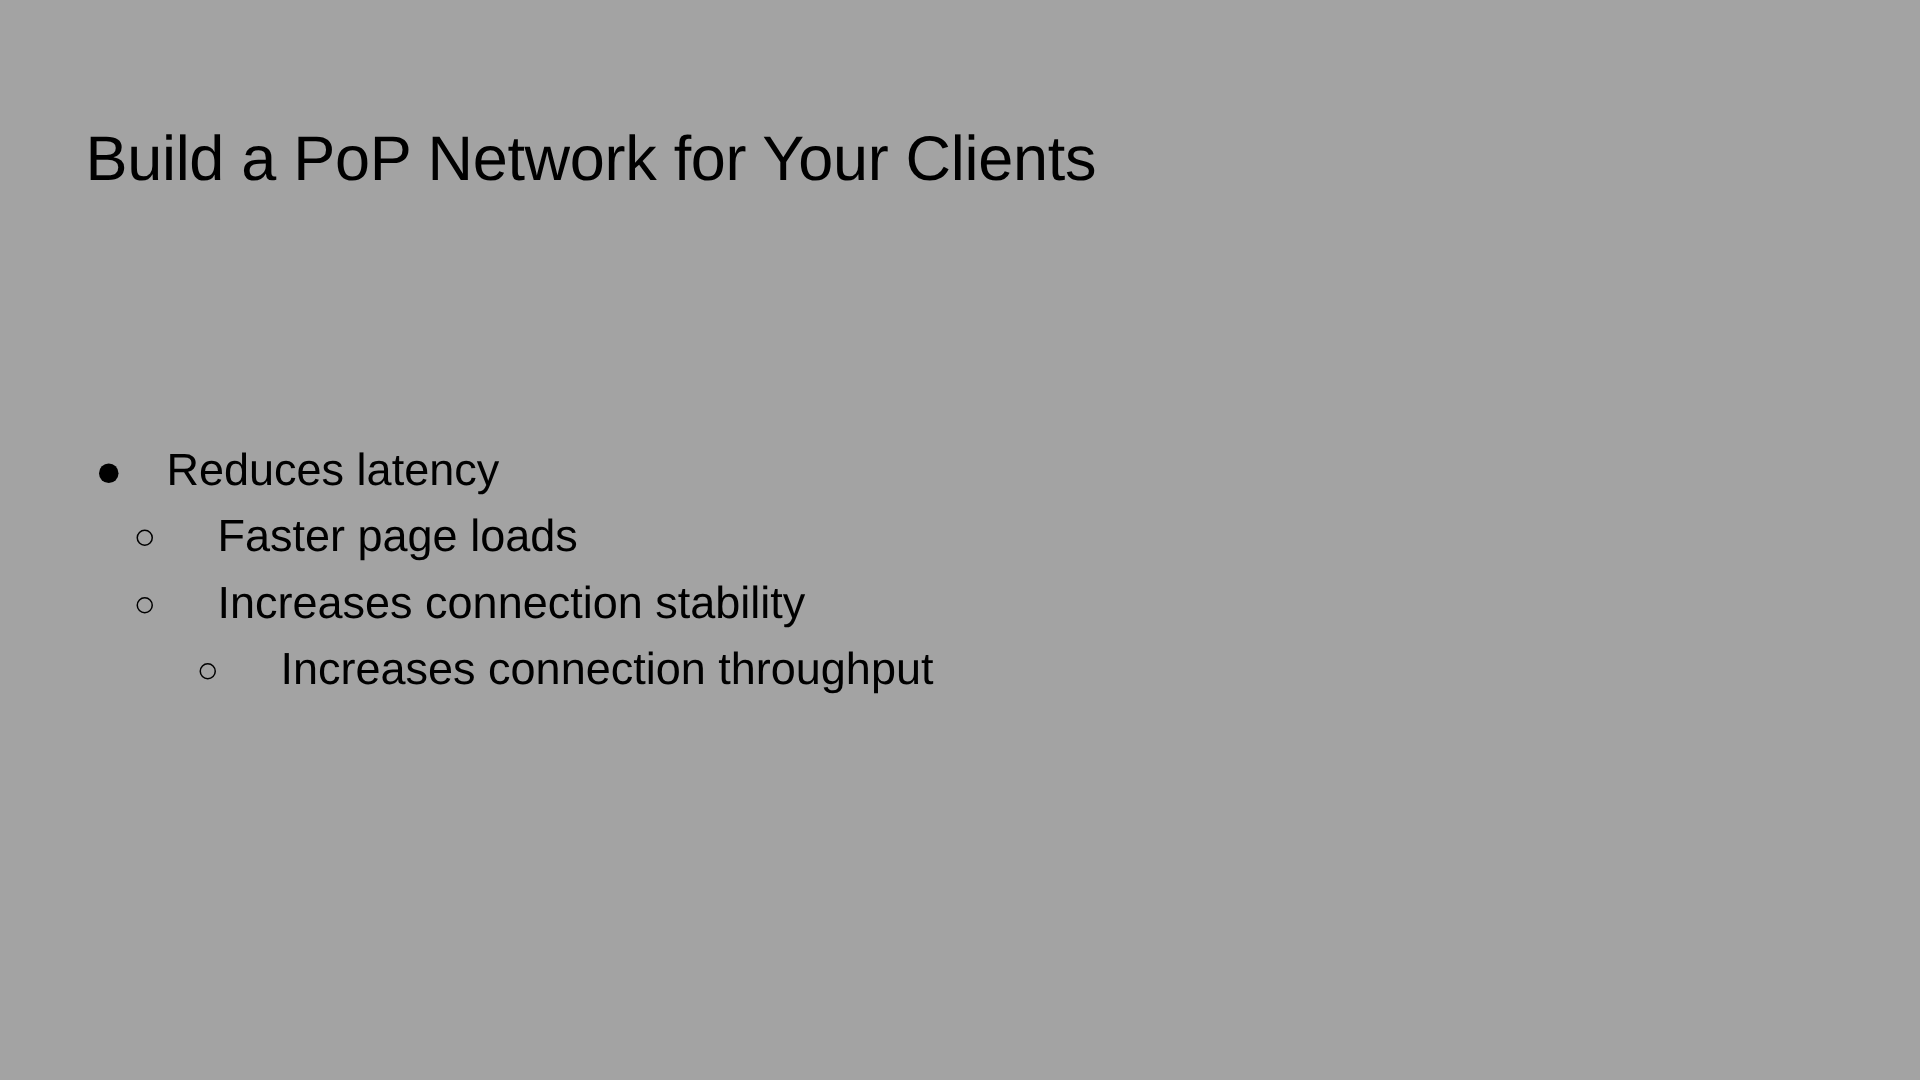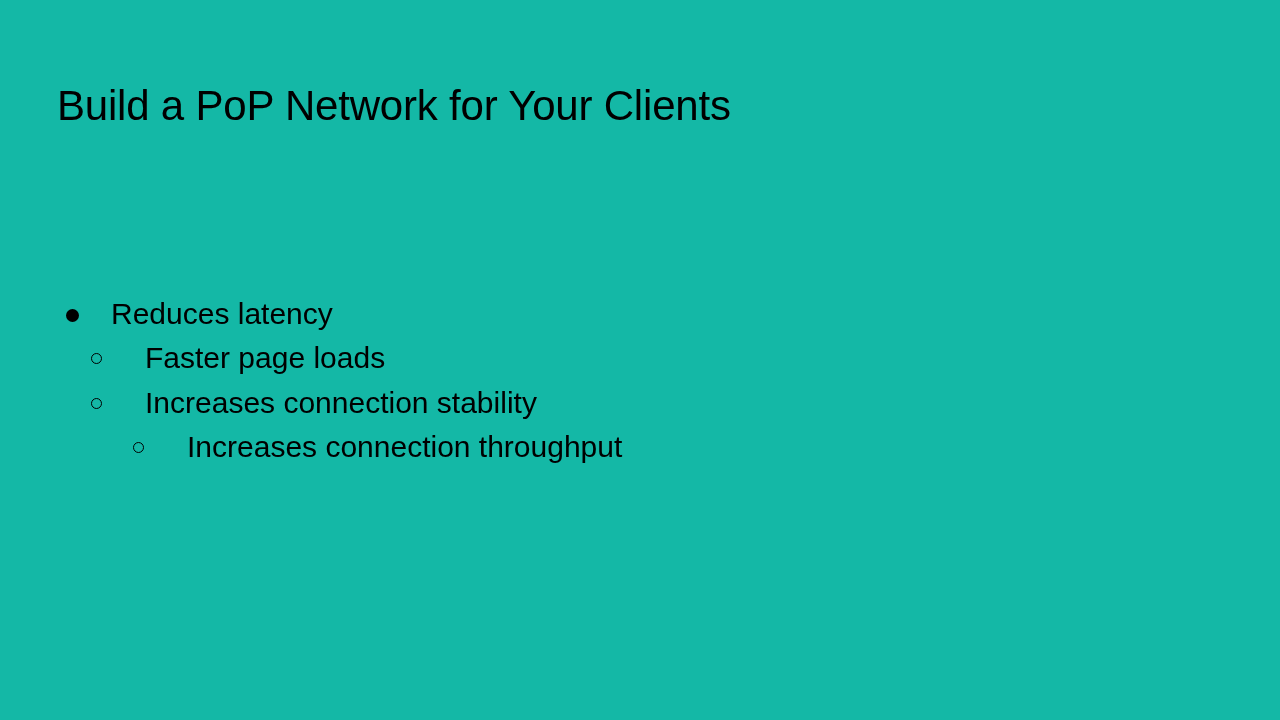--- a/index.html
+++ b/index.html
@@ -11,21 +11,21 @@
       width: 1280px;
       height: 720px;
       position: relative;
       overflow: hidden;
       font-family: "Liberation Sans", sans-serif;
       color: #000000;
     }
     .slide {
       position: absolute;
       inset: 0;
-      background: #14b8a6;
+      background: #a3a3a3;
     }
     .title {
       position: absolute;
       left: 57px;
       top: 80px;
       font-size: 42px;
       line-height: 52px;
       font-weight: normal;
       margin: 0;
       white-space: nowrap;

